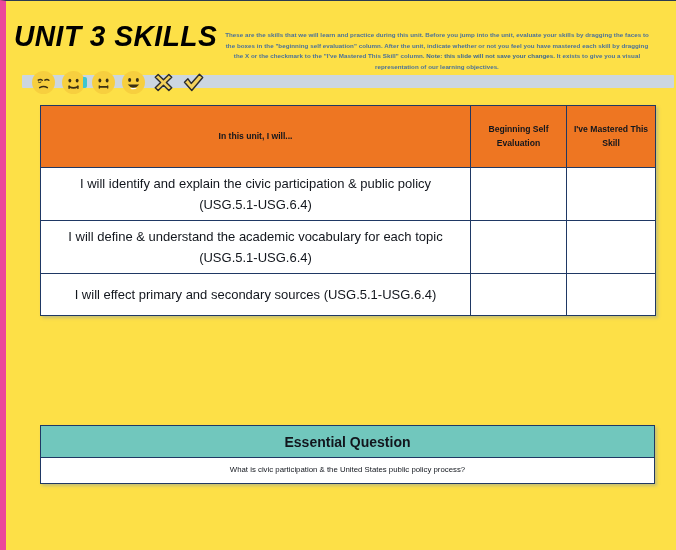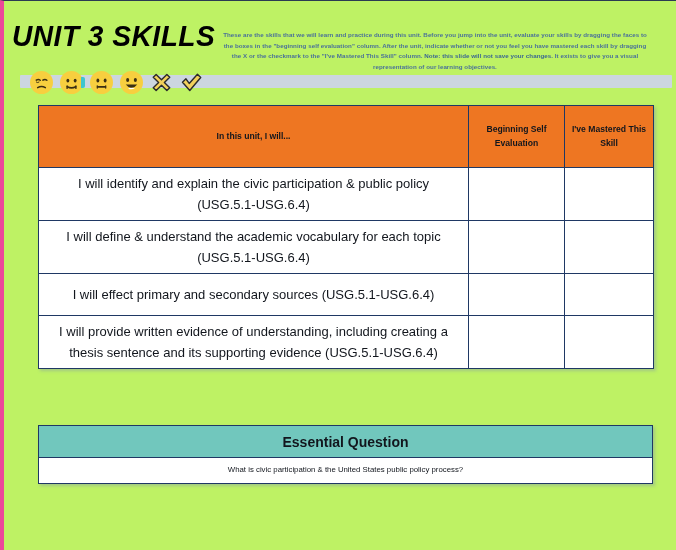--- a/index.html
+++ b/index.html
@@ -9,23 +9,23 @@
     height: 550px;
     background: #ffffff;
     font-family: "Liberation Sans", sans-serif;
     overflow: hidden;
   }
 
   #slide {
     position: relative;
     width: 676px;
     height: 550px;
-    background: #bef264;
+    background: #fde047;
     border-top: 1px solid #2b3b52;
-    border-left: 4px solid #ec4899;
+    border-left: 6px solid #ec4899;
   }
 
   
   .header {
     position: relative;
     height: 92px;
   }
 
   .title {
     position: absolute;
@@ -274,25 +274,20 @@
       <tr>
         <td>I will define &amp; understand the academic vocabulary for each topic (USG.5.1-USG.6.4)</td>
         <td class="cell-blank"></td>
         <td class="cell-blank"></td>
       </tr>
       <tr>
         <td>I will effect primary and secondary sources (USG.5.1-USG.6.4)</td>
         <td class="cell-blank"></td>
         <td class="cell-blank"></td>
       </tr>
-      <tr>
-        <td>I will provide written evidence of understanding, including creating a thesis sentence and its supporting evidence (USG.5.1-USG.6.4)</td>
-        <td class="cell-blank"></td>
-        <td class="cell-blank"></td>
-      </tr>
     </tbody>
   </table>
 
   <table class="eq-table">
     <thead>
       <tr>
         <th>Essential Question</th>
       </tr>
     </thead>
     <tbody>

